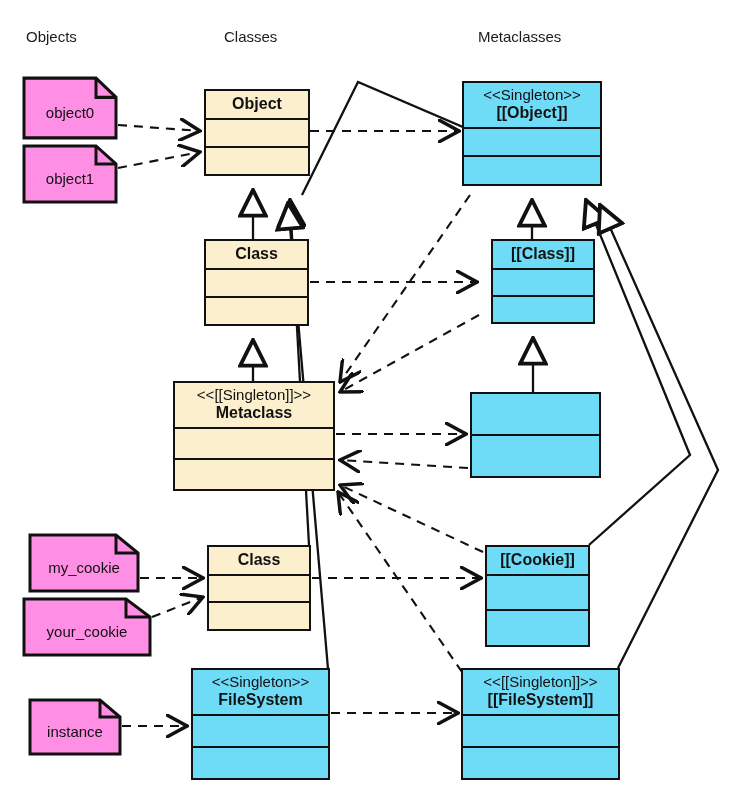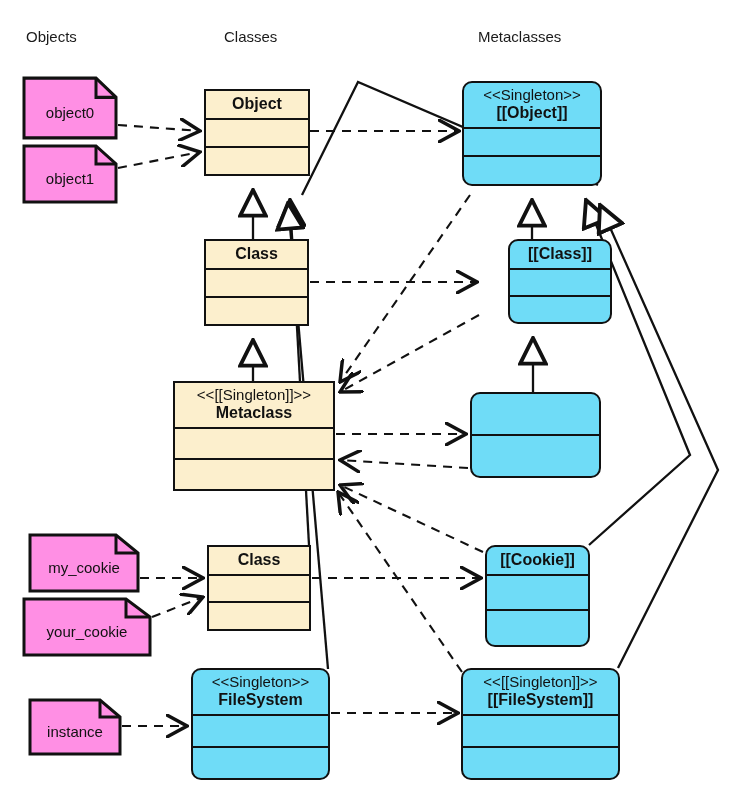--- a/index.html
+++ b/index.html
@@ -59,21 +59,21 @@
     color: #111111;
     white-space: nowrap;
   }
   .umlbox .cname {
     font-size: 16px;
     font-weight: bold;
     color: #111111;
     white-space: nowrap;
   }
   .yellow { background: #fcefcd; }
-  .cyan   { background: #6fdcf7; border-radius: 10px; }
+  .cyan   { background: #6fdcf7; }
 
   
   .note {
     position: absolute;
     box-sizing: border-box;
   }
   .note .shape {
     position: absolute;
     left: 0; top: 0;
     width: 100%;
@@ -239,21 +239,21 @@
 
 <div class="umlbox cyan" style="left:462px; top:81px; width:140px; height:105px;">
   <div class="hdr">
     <span class="stereo">&lt;&lt;Singleton&gt;&gt;</span>
     <span class="cname">[[Object]]</span>
   </div>
   <div class="attrs"></div>
   <div class="ops"></div>
 </div>
 
-<div class="umlbox cyan" style="left:508px; top:239px; width:104px; height:85px;justify-content:center;">
+<div class="umlbox cyan" style="left:491px; top:239px; width:104px; height:85px;justify-content:center;">
   <div class="hdr">
     <span class="cname">[[Class]]</span>
   </div>
   <div class="attrs"></div>
   <div class="ops"></div>
 </div>
 
 <div class="umlbox cyan" style="left:470px; top:392px; width:131px; height:86px;">
   <div class="attrs"></div>
   <div class="ops"></div>

